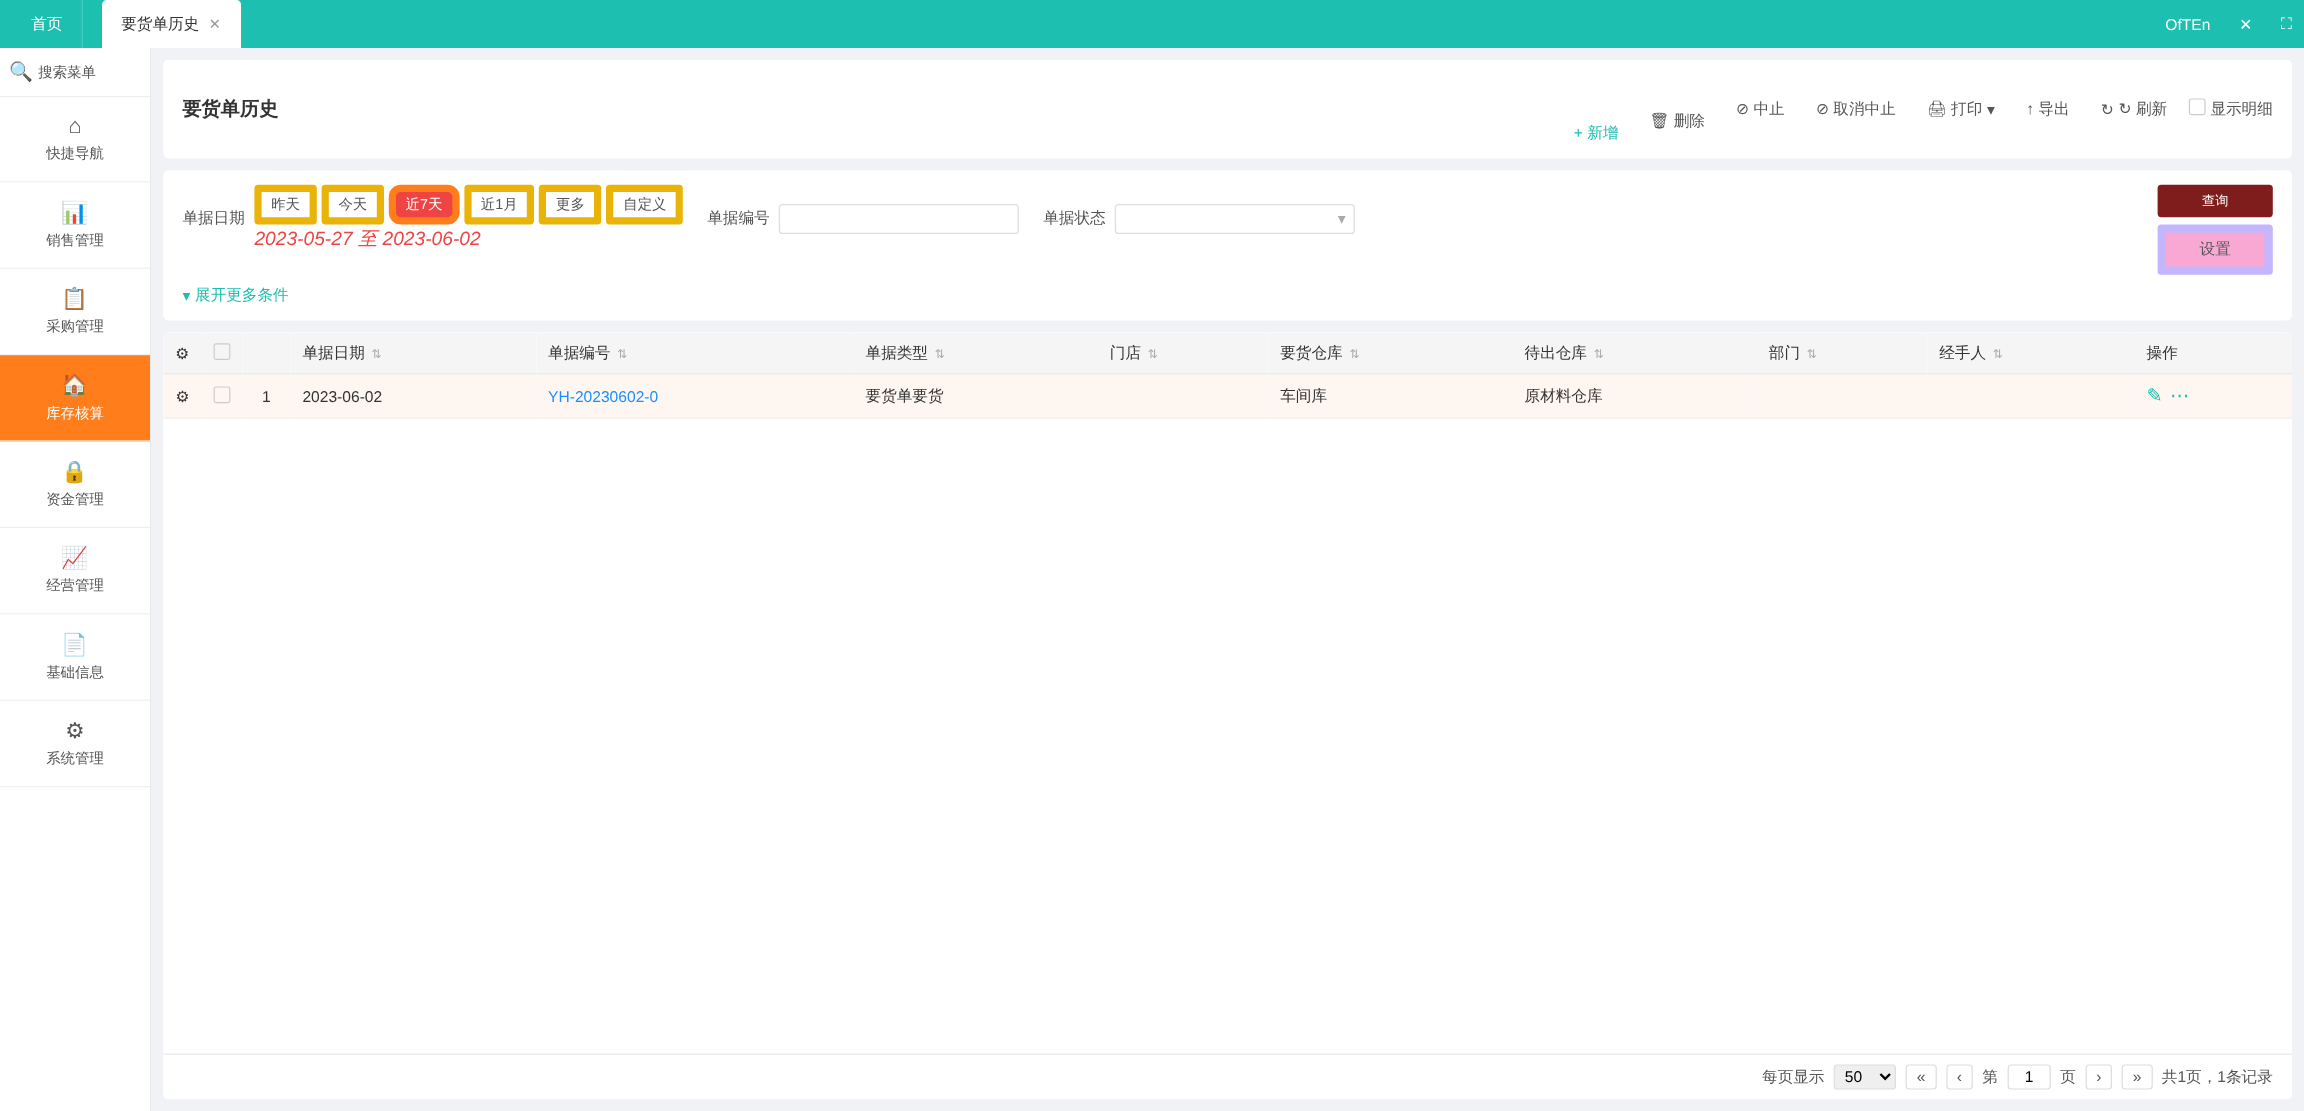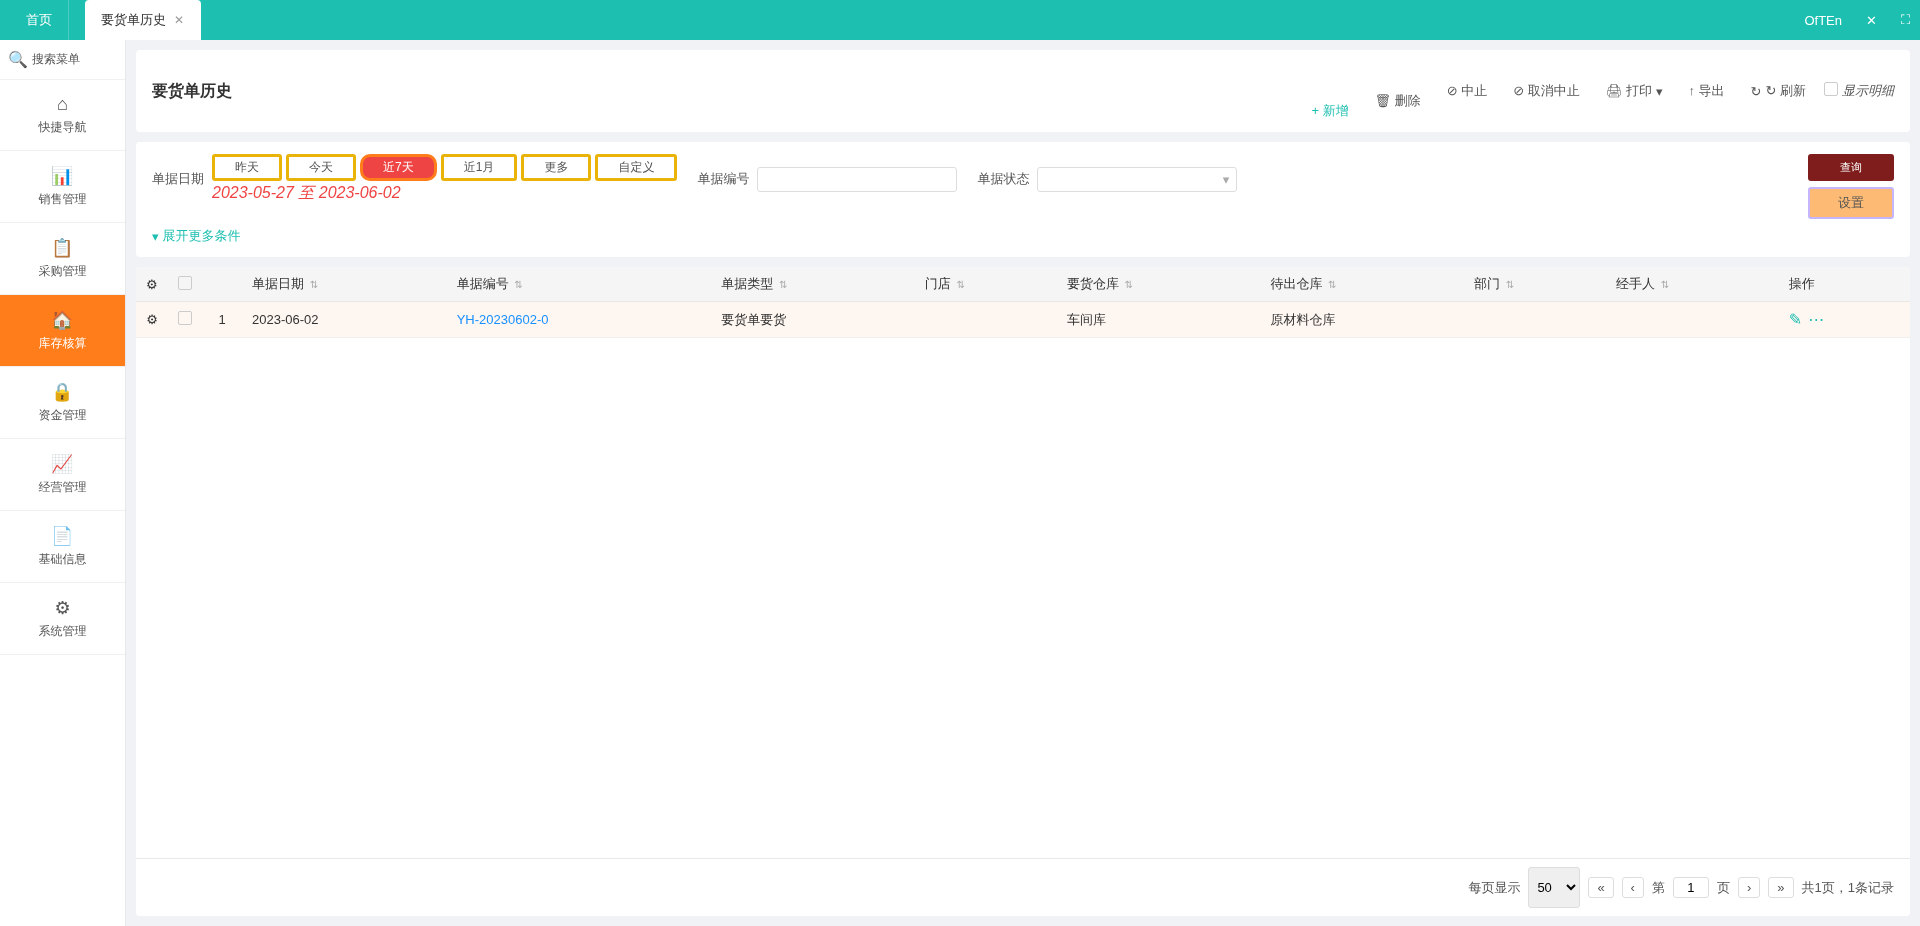--- a/index.html
+++ b/index.html
@@ -90,44 +90,44 @@
     .btn-query {
       background: #7f1d1d;
       color: #fff;
       border: none;
       padding: 6px 18px;
       border-radius: 3px;
       cursor: pointer;
       font-size: 11px;
     }
     .btn-setting {
-      background: #fdba74;
-      color: #555;
-      border: 2px solid #c4b5fd;
+      background: #f9a8d4;
+      color: #555;
+      border: 7px solid #c4b5fd;
       padding: 5px 28px;
       border-radius: 3px;
       cursor: pointer;
       font-size: 13px;
     }
-    .display-toggle { display: flex; gap: 4px; font-size: 13px; color: #555; cursor: pointer; font-style: italic; }
+    .display-toggle { display: flex; gap: 4px; font-size: 13px; color: #555; cursor: pointer; }
     .checkbox-small { width: 14px; height: 14px; border: 1px solid #ccc; border-radius: 2px; display: inline-block; }
 
     
     .filter-area {
       background: #fff;
       border-radius: 4px;
       padding: 12px 16px;
       flex-shrink: 0;
     }
     .filter-group { display: flex; align-items: center; gap: 8px; }
     .filter-label { color: #555; font-size: 13px; white-space: nowrap; }
     .date-shortcuts { display: flex; align-items: center; gap: 4px; }
     .date-btn {
-      padding: 2px 20px;
-      border: 3px solid #eab308;
+      padding: 2px 8px;
+      border: 6px solid #eab308;
       border-radius: 3px;
       cursor: pointer;
       font-size: 12px;
       color: #555;
       background: #fff;
     }
     .date-btn.active {
       background: #ef4444;
       color: #fff;
       border-color: #ff7d1a;
@@ -216,21 +216,21 @@
       width: 36px;
       text-align: center;
       border: 1px solid #ddd;
       border-radius: 3px;
       padding: 2px 4px;
       font-size: 13px;
     }
     .per-page-select {
       border: 1px solid #ddd;
       border-radius: 3px;
-      padding: 11px 4px;
+      padding: 1px 4px;
       font-size: 13px;
     }
 
     
     .col-settings { width: 32px; text-align: center; color: #aaa; cursor: pointer; }
     .col-checkbox { width: 32px; text-align: center; }
     .col-num { width: 40px; text-align: center; }
 
     .action-icons { display: flex; gap: 6px; align-items: center; }
     .action-icon { cursor: pointer; color: #1dbfb0; font-size: 16px; }

